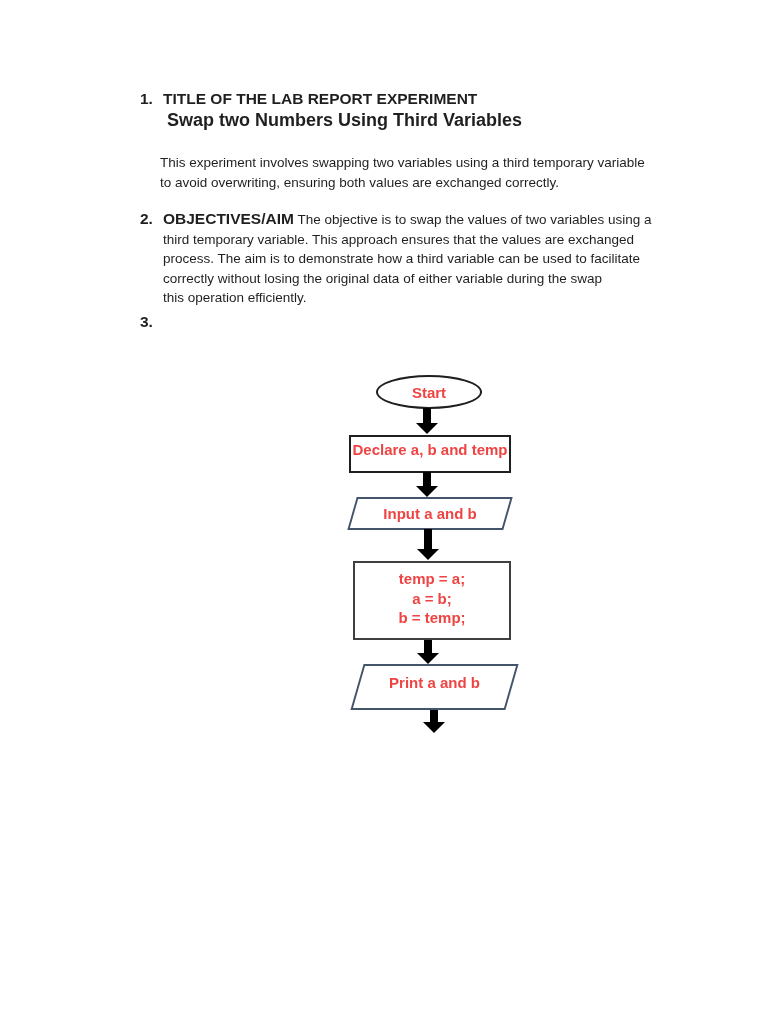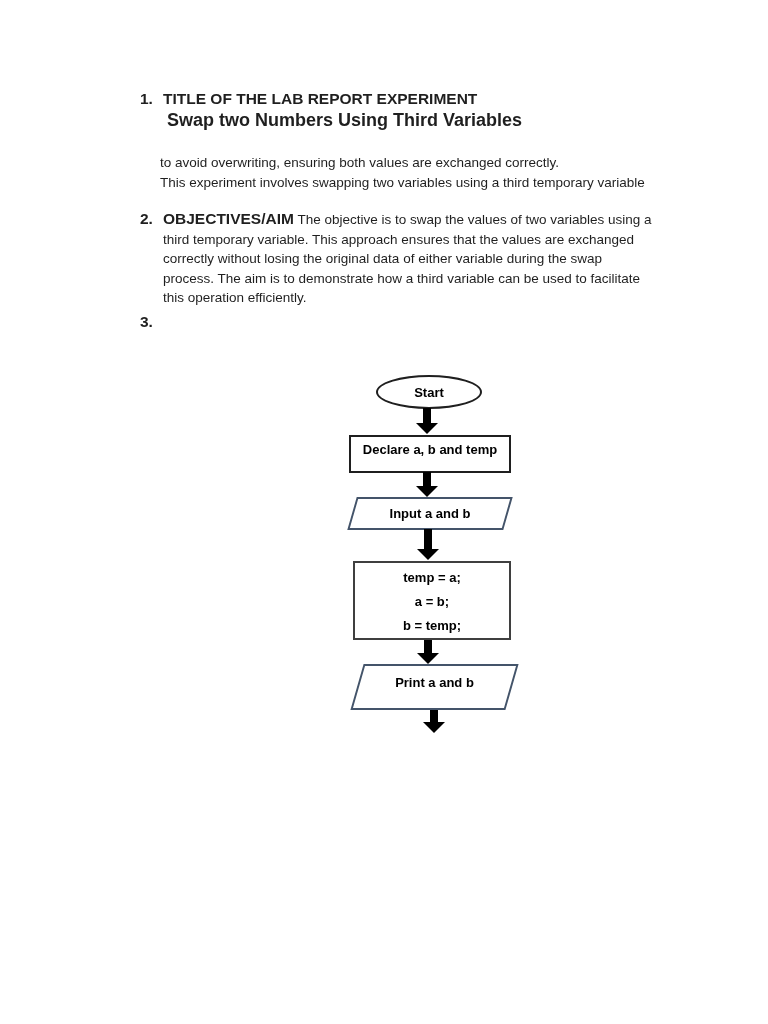--- a/index.html
+++ b/index.html
@@ -24,31 +24,31 @@
   .sec2 .sec-num-abs { position:absolute; left:0; top:0; font-weight:700; font-size:15.5px; }
   .sec2 .inline-head { font-weight:700; font-size:15.5px; }
 
   .sec3 { margin-top:3px; }
 
   
   .chart { position:absolute; left:0; top:0; width:768px; height:1024px; }
   .node {
     position:absolute; box-sizing:border-box; background:#ffffff;
     display:flex; align-items:center; justify-content:center;
-    font-weight:700; font-size:13px; text-align:center; color:#000000;
+    font-weight:700; font-size:15px; text-align:center; color:#ef4444;
   }
   .terminator { border:2px solid #1f1f1f; border-radius:50%; }
   .rect-black  { border:2px solid #1f1f1f; }
   .rect-gray   { border:2px solid #3f3f3f; }
 
   #n-start   { left:376px; top:375px; width:106px; height:34px; }
   #n-declare { left:349px; top:435px; width:162px; height:38px; padding-bottom:10px;text-align:right; }
   #n-input   { left:352px; top:497px; width:156px; height:33px; background:transparent; }
   #n-swap    { left:353px; top:561px; width:158px; height:79px;
-               flex-direction:column; justify-content:space-between; padding:7px 0 5px; }
+               flex-direction:column; justify-content:space-between; padding:7px 0 12px; }
   #n-print   { left:357px; top:664px; width:155px; height:46px; background:transparent; }
   #n-end     { left:385px; top:733px; width:103px; height:35px; }
 
   .io { position:absolute; }
   .io .skew {
     position:absolute; left:0; top:0; right:0; bottom:0;
     border:2px solid #44546A; background:#ffffff; transform:skewX(-16deg);
   }
   .io .lbl {
     position:absolute; left:0; top:0; right:0; bottom:0;
@@ -75,33 +75,33 @@
 <div class="page">
 
   <div class="doc">
 
     <div class="sec-head">
       <span class="sec-num">1.</span>
       <span class="line">TITLE OF THE LAB REPORT EXPERIMENT</span>
     </div>
     <div class="subtitle line">Swap two Numbers Using Third Variables</div>
     <div class="para1">
+      <div class="line">This experiment involves swapping two variables using a third temporary variable</div>
       <div class="line">to avoid overwriting, ensuring both values are exchanged correctly.</div>
-      <div class="line">This experiment involves swapping two variables using a third temporary variable</div>
     </div>
 
     <div class="sec2">
       <span class="sec-num-abs">2.</span>
       <div class="line">
         <span class="inline-head">OBJECTIVES/AIM</span>
         <span>The objective is to swap the values of two variables using a</span>
       </div>
       <div class="line">third temporary variable. This approach ensures that the values are exchanged</div>
+      <div class="line">process. The aim is to demonstrate how a third variable can be used to facilitate</div>
       <div class="line">correctly without losing the original data of either variable during the swap</div>
-      <div class="line">process. The aim is to demonstrate how a third variable can be used to facilitate</div>
       <div class="line">this operation efficiently.</div>
     </div>
 
     <div class="sec-head sec3">
       <span class="sec-num">3.</span>
     </div>
   </div>
 
   <div class="chart">
 

